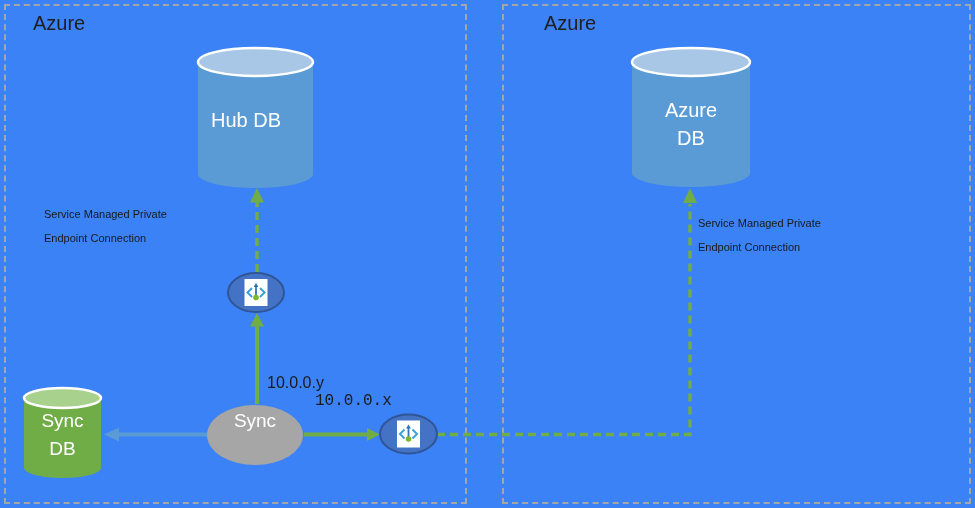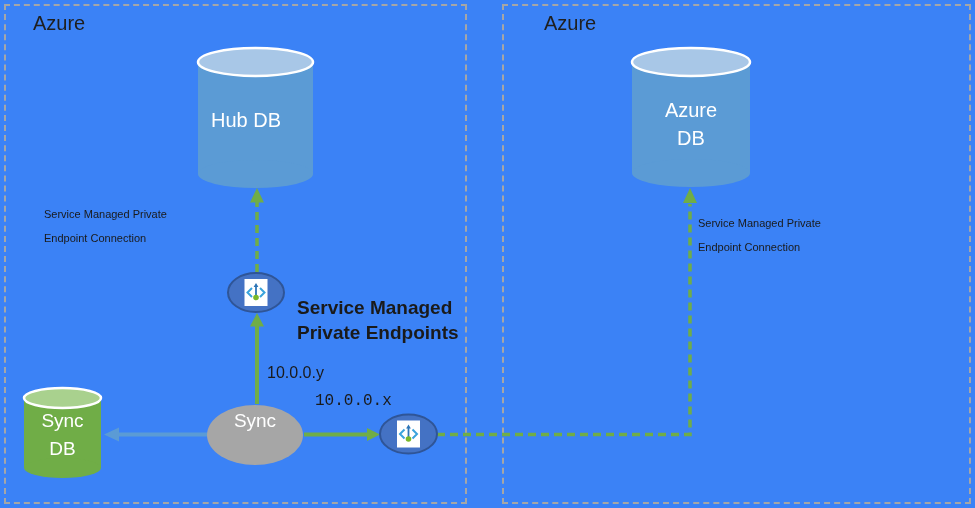--- a/index.html
+++ b/index.html
@@ -149,22 +149,18 @@
   <div class="lbl conn-label" style="left:44px; top:202px;">
     <div>Service Managed Private</div>
     <div>Endpoint Connection</div>
   </div>
 
   <div class="lbl conn-label" style="left:698px; top:211px;">
     <div>Service Managed Private</div>
     <div>Endpoint Connection</div>
   </div>
 
-  <div class="lbl bold-label" style="left:297px; top:295px;">
-    <div>Service Managed</div>
-    <div>Private Endpoints</div>
-  </div>
 
-  <div class="lbl ip-label" style="left:267px; top:364px;">10.0.0.y</div>
+  <div class="lbl ip-label" style="left:267px; top:374px;">10.0.0.y</div>
 
   <div class="lbl ip-label" style="left:315px; top:392px;font-family:Liberation Mono, monospace;">10.0.0.x</div>
 
 </div>
 
 </body></html>

